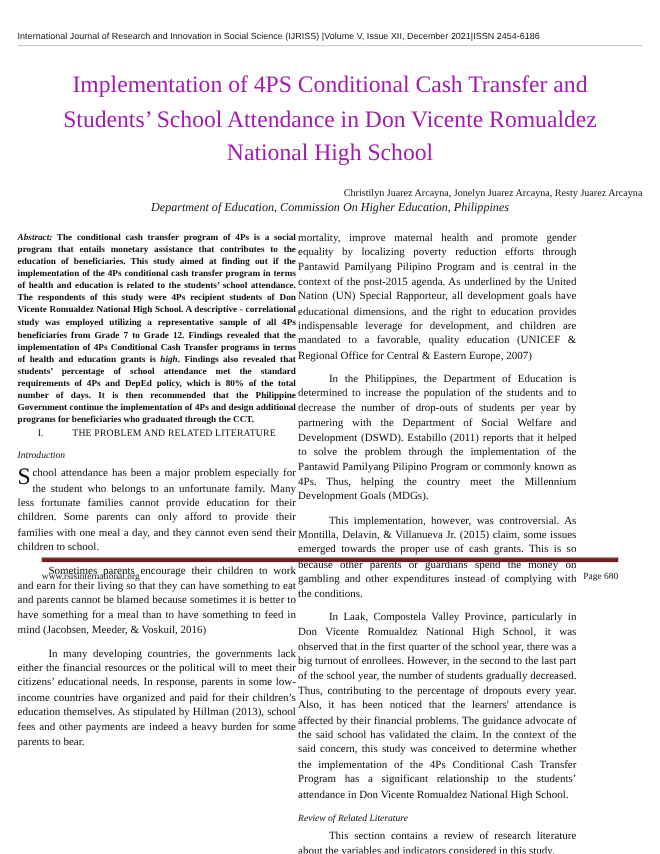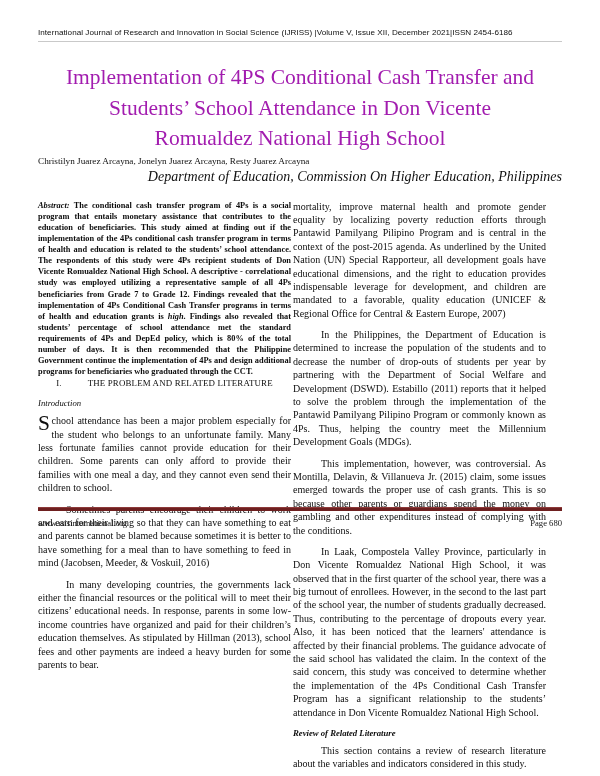--- a/index.html
+++ b/index.html
@@ -12,21 +12,21 @@
     height: 776px;
     font-family: "Liberation Serif", "DejaVu Serif", serif;
     color: #0d0d0d;
     position: relative;
     overflow: hidden;
   }
   .page {
     width: 600px;
     height: 566px;
     box-sizing: border-box;
-    padding: 0 38px;
+    padding: 0 16px;
     position: relative;
   }
 
   
   .running-head {
     padding-top: 28px;
     font-family: "Liberation Sans", "DejaVu Sans", sans-serif;
     font-size: 8.1px;
     letter-spacing: 0.04px;
     color: #101010;
@@ -41,30 +41,30 @@
   
   .title {
     margin: 20px 26px 0 26px;
     text-align: center;
     font-size: 21.5px;
     line-height: 1.42;
     font-weight: normal;
     color: #a21caf;
   }
   .authors {
-    margin-top: 2px;
-    text-align: left;
+    margin-top: 16px;
+    text-align: right;
     font-size: 9.2px;
     color: #111;
   }
   .affiliation {
     margin-top: 3px;
-    text-align: right;
+    text-align: center;
     font-style: italic;
-    font-size: 14px;
+    font-size: 11px;
     color: #111;
   }
 
   
   .columns {
     margin-top: 15px;
     display: flex;
     gap: 2px;
   }
   .col {
@@ -102,21 +102,21 @@
   }
   .section-head .numeral {
     display: inline-block;
     margin-right: 26px;
   }
   .sub-head {
     margin: 0 0 6px 0;
     font-style: italic;
     font-size: 8.7px;
   }
-  .sub-head.spaced { margin-top: 9px; font-weight: bold; }
+  .sub-head.spaced { margin-top: 9px; }
 
   
   p.dropcap {
     text-indent: 0;
   }
   p.dropcap::first-letter {
     float: left;
     font-size: 21.5px;
     line-height: 0.82;
     padding: 1px 1.5px 0 0;

